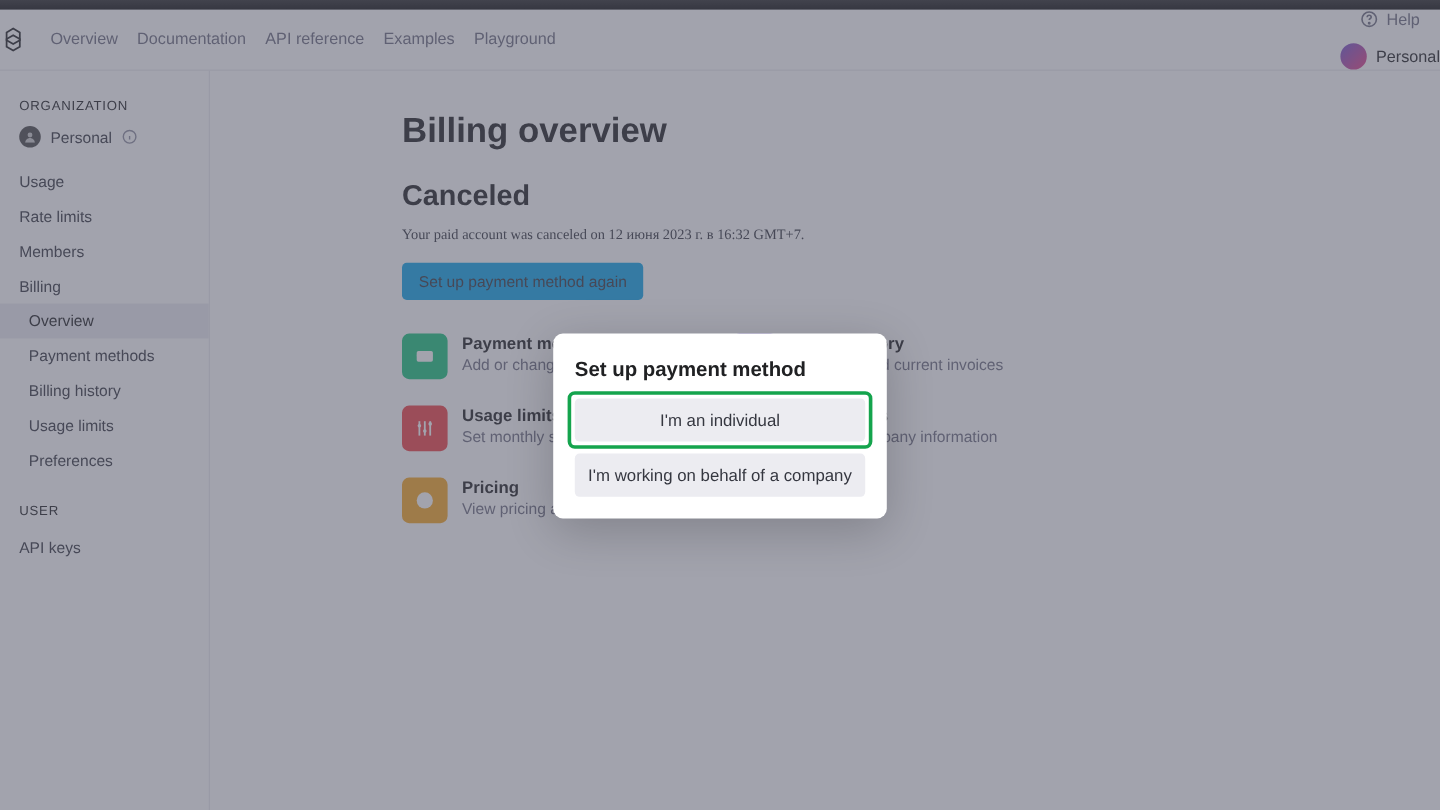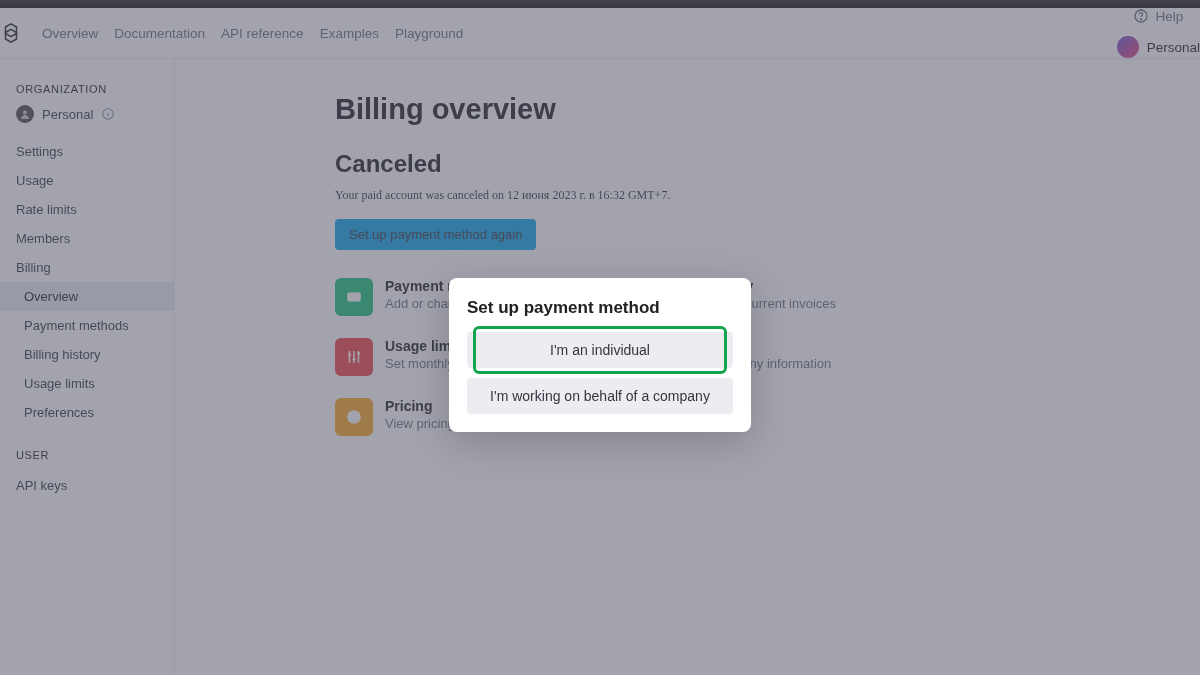--- a/index.html
+++ b/index.html
@@ -44,21 +44,21 @@
     .ci-green { background: #19c37d; }
     .ci-red   { background: #ef4146; }
     .ci-orange{ background: #f5a623; }
     .ci-purple{ background: #5436da; }
     .ci-blue  { background: #3b82f6; }
     .card-title { font-size: 14px; font-weight: 600; color: #202123; margin-bottom: 2px; }
     .card-sub { font-size: 13px; color: #6e6e80; }
 
     
     .overlay { position: absolute; inset: 0; background: rgba(86,88,105,0.55); display: flex; align-items: flex-start; justify-content: center; }
-    .modal { margin-top: 278px; width: 302px; background: #fff; border-radius: 8px; padding: 20px 18px 18px; box-shadow: 0 10px 40px rgba(0,0,0,0.2); }
+    .modal { margin-top: 278px; width: 278px; background: #fff; border-radius: 8px; padding: 20px 18px 18px; box-shadow: 0 10px 40px rgba(0,0,0,0.2); }
     .modal-title { font-size: 17px; font-weight: 700; color: #202123; margin-bottom: 14px; }
     .modal-btn { width: 100%; padding: 10px 0; font-size: 14px; color: #353740; background: #ececf1; border: none; border-radius: 4px; cursor: pointer; margin-bottom: 10px; }
     .modal-btn:last-child { margin-bottom: 0; }
     .highlight-ring { position: absolute; border: 3px solid #14a44d; border-radius: 6px; pointer-events: none; }
 
     
     .chrome-top { height: 8px; background: linear-gradient(#2b2b2b,#111); }
   </style>
 </head>
 <body>
@@ -106,21 +106,20 @@
         </span>
         <span>Personal</span>
         <span class="info-icon">
           <svg viewBox="0 0 24 24" fill="none" stroke="currentColor" stroke-width="2">
               <circle cx="12" cy="12" r="9"></circle>
               <path d="M12 8h.01M11 12h1v4"></path>
             </svg>
         </span>
       </div>
       <div id="side-items">
-          <div class="side-item">Settings</div>
           <div class="side-item">Usage</div>
           <div class="side-item">Rate limits</div>
           <div class="side-item">Members</div>
           <div class="side-item">Billing</div>
         </div>
       <div id="side-sub-items">
           <div class="side-item sub active">Overview</div>
           <div class="side-item sub">Payment methods</div>
           <div class="side-item sub">Billing history</div>
           <div class="side-item sub">Usage limits</div>

